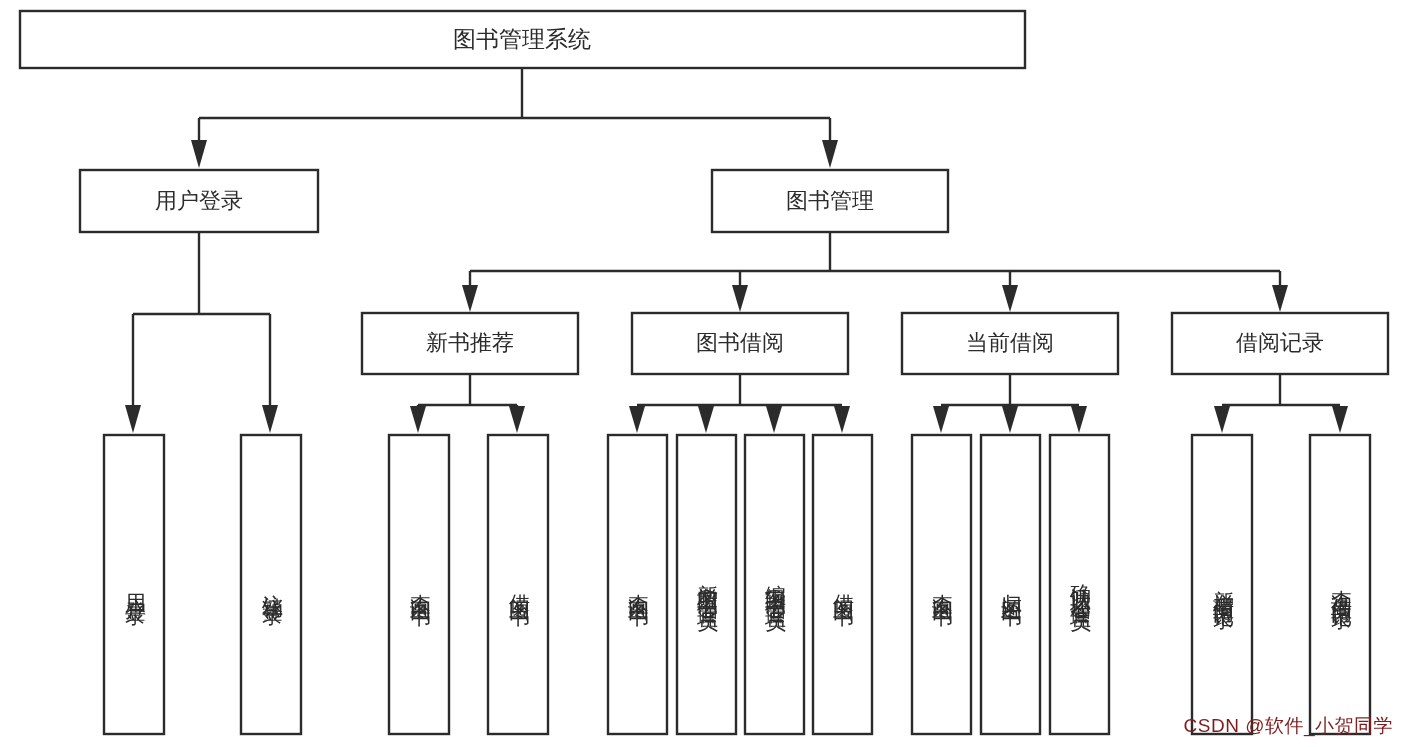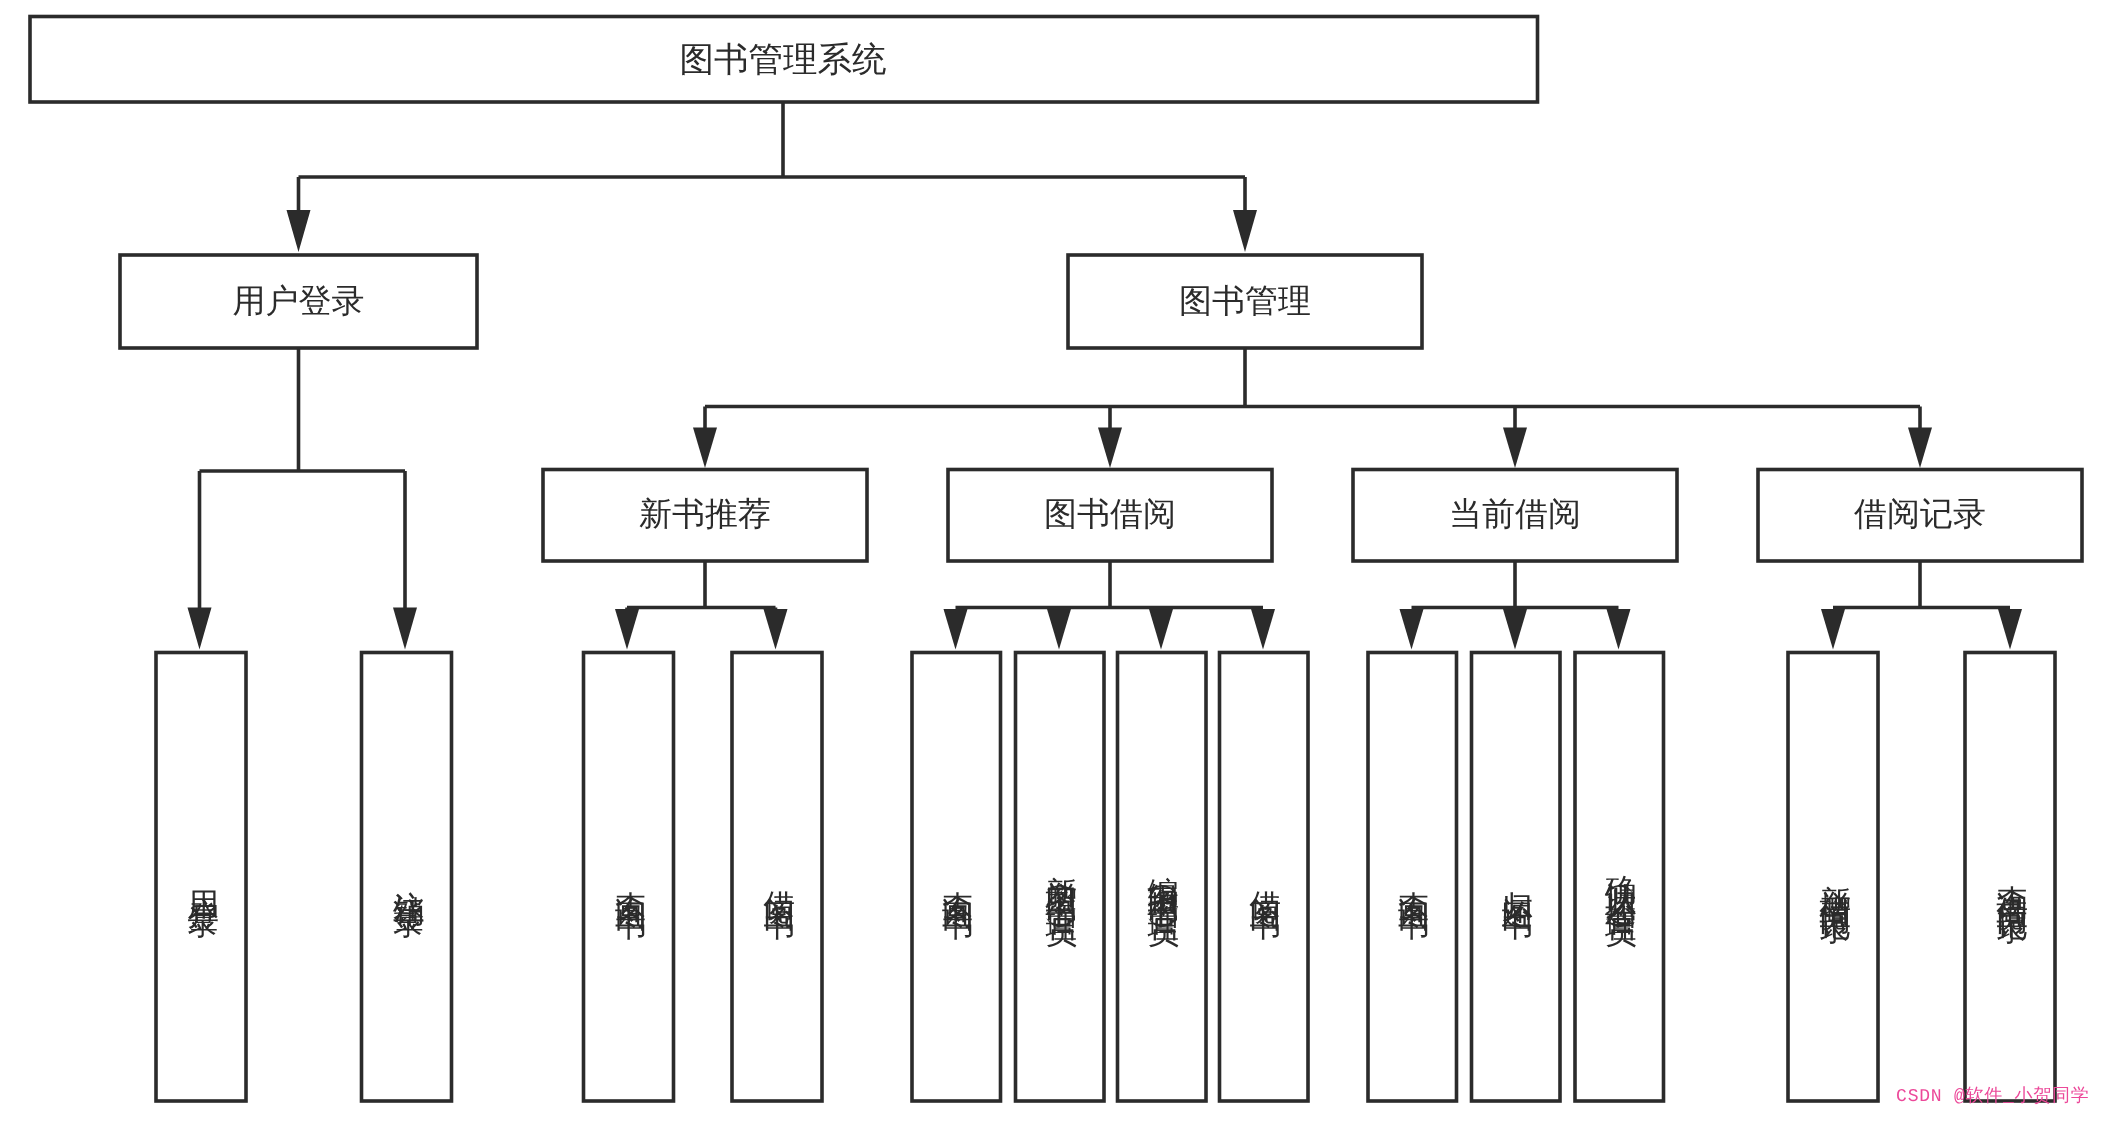--- a/index.html
+++ b/index.html
@@ -49,23 +49,23 @@
     fill: none;
   }
   .arrow-head {
     fill: #2b2b2b;
     stroke: none;
   }
   .watermark {
     position: absolute;
     right: 12px;
     bottom: 8px;
-    color: #ec4899;
-    font-family: Liberation Mono, monospace;
-    font-size: 12px;
+    color: #7f1d1d;
+    font-family: Liberation Sans, sans-serif;
+    font-size: 19px;
     letter-spacing: 0.5px;
     white-space: nowrap;
     user-select: none;
   }
 </style>
 </head>
 <body>
 
 <svg id="diagram" viewBox="0 0 1405 747" xmlns="http://www.w3.org/2000/svg">
 

